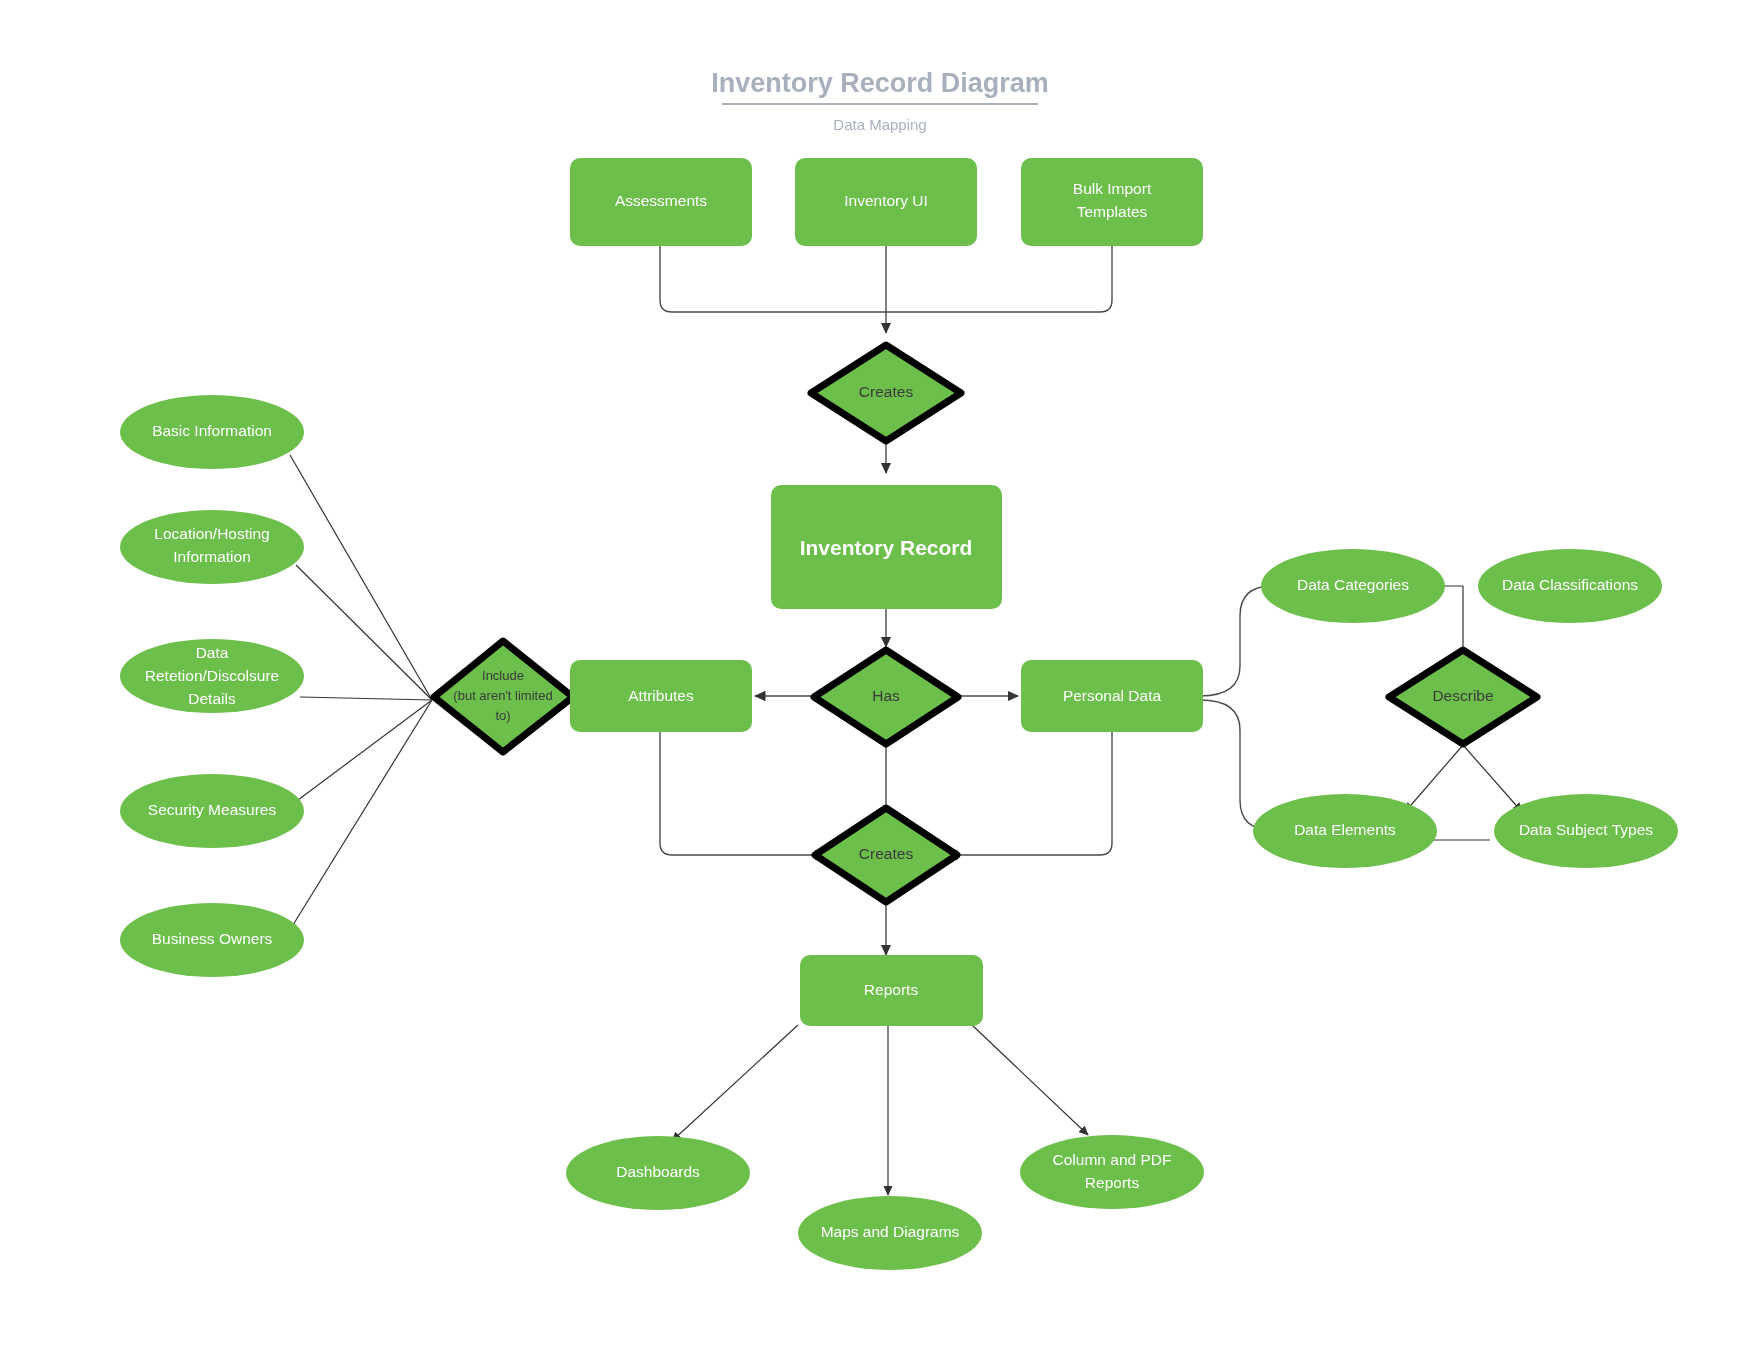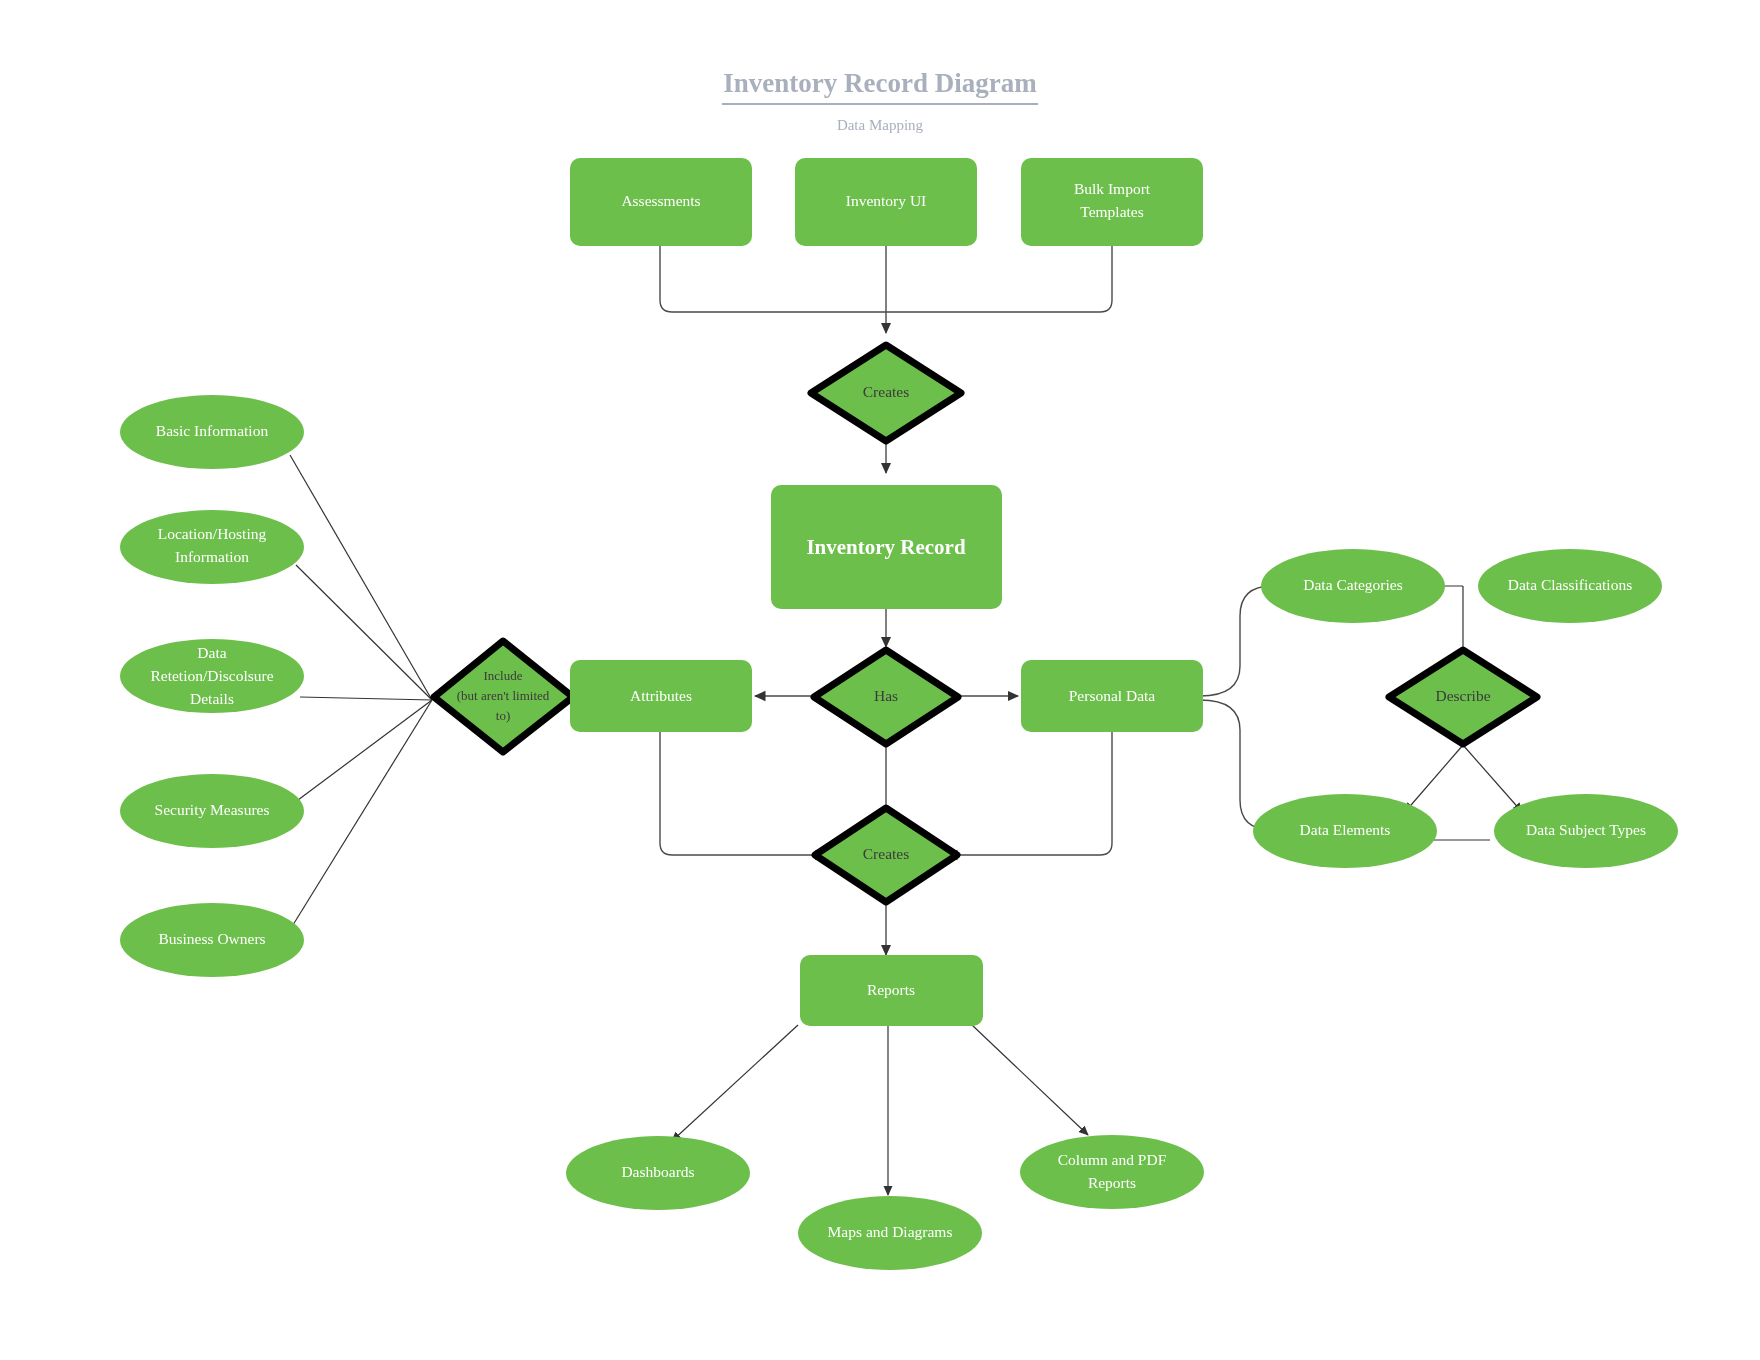--- a/index.html
+++ b/index.html
@@ -10,21 +10,20 @@
   body {
     width: 1760px;
     height: 1360px;
     font-family: "Liberation Sans", sans-serif;
     overflow: hidden;
   }
   #canvas {
     position: relative;
     width: 1760px;
     height: 1360px;
-    font-family: Liberation Serif, serif;
   }
   svg#diagram {
     position: absolute;
     left: 0;
     top: 0;
     width: 1760px;
     height: 1360px;
   }
   .title-text {
     font-size: 27px;

